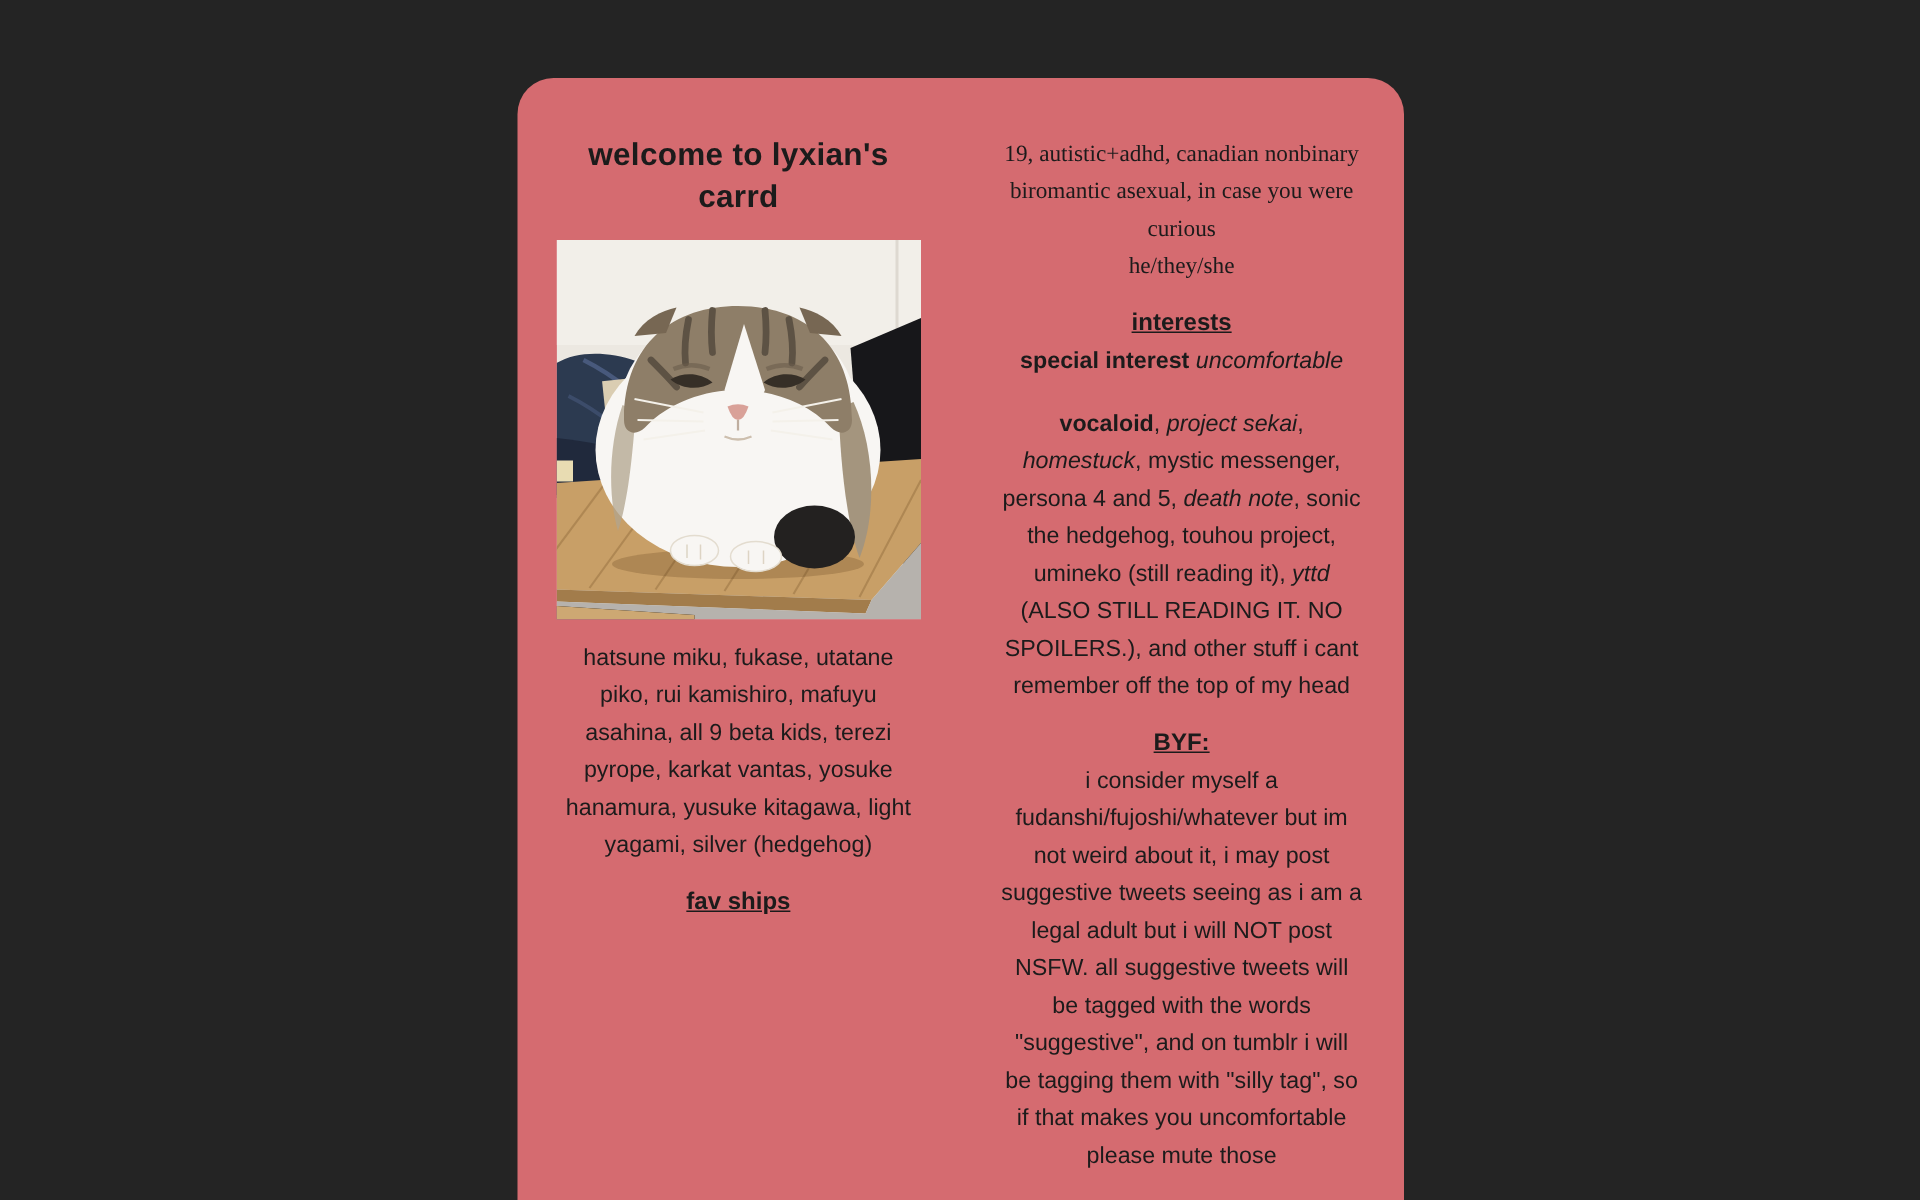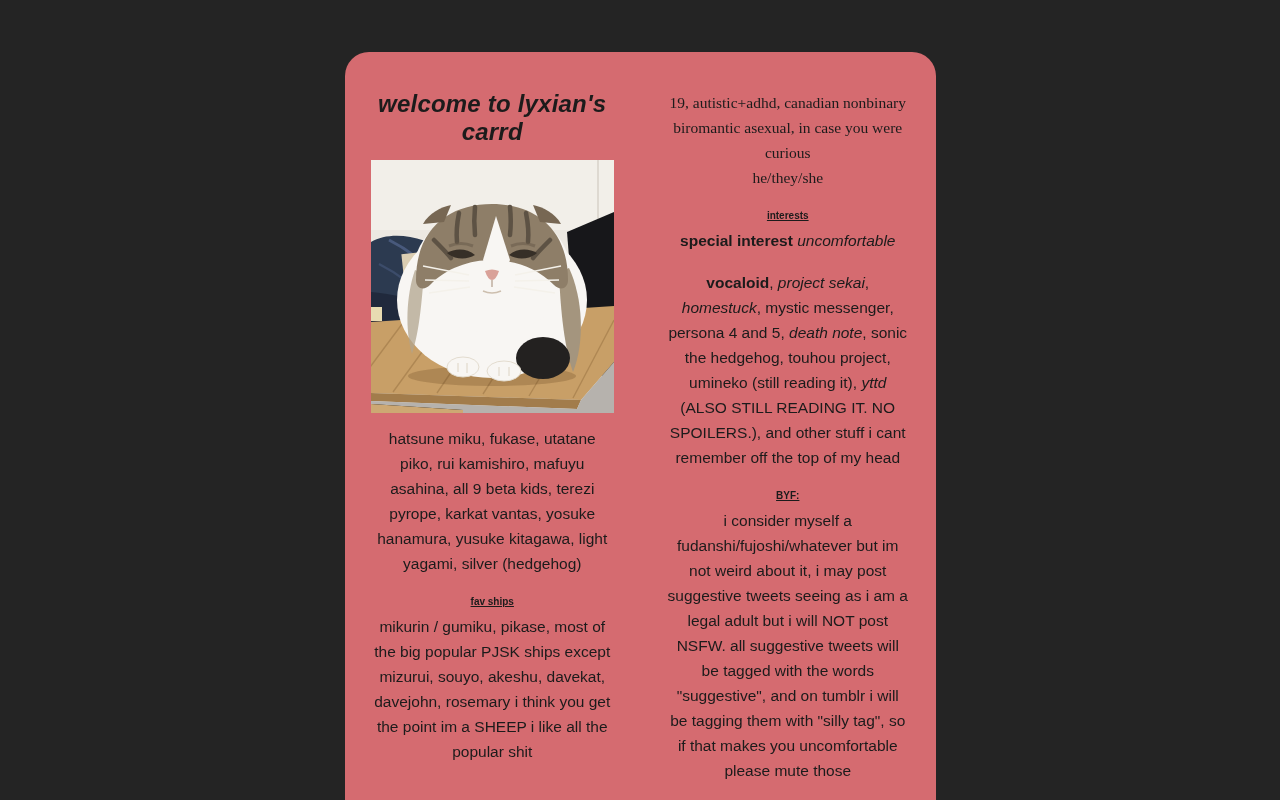--- a/index.html
+++ b/index.html
@@ -19,31 +19,30 @@
     align-items: flex-start;
   }
   .col {
     flex: 1 1 50%;
     padding: 38px 26px 20px;
     text-align: center;
     font-size: 15.5px;
     line-height: 25px;
   }
   h1.title {
-    font-size: 24px; line-height: 28px;
+    font-size: 21px; line-height: 28px;
     font-weight: 700;
     margin: 0 0 14px;
     letter-spacing: .2px;
-    font-style: italic;
   }
   .photo { width: 243px; height: 253px; margin: 0 auto; overflow: hidden; }
   .photo svg { display: block; }
   section { margin-top: 13px; }
   h2.heading {
-    font-size: 10px; line-height: 25px;
+    font-size: 16px; line-height: 25px;
     font-weight: 700;
     text-decoration: underline;
     margin: 0;
   }
   p { margin: 0; }
   .intro { white-space: pre-line; font-family: Liberation Serif, serif; }
   .gap-top { margin-top: 17px; }
 </style>
 </head>
 <body>
@@ -146,21 +145,20 @@
         </g>
       </svg>
     </div>
 
     <section>
       <p>hatsune miku, fukase, utatane piko, rui kamishiro, mafuyu asahina, all 9 beta kids, terezi pyrope, karkat vantas, yosuke hanamura, yusuke kitagawa, light yagami, silver (hedgehog)</p>
     </section>
 
     <section>
       <h2 class="heading">fav ships</h2>
-      <p>mikurin / gumiku, pikase, most of the big popular PJSK ships except mizurui, souyo, akeshu, davekat, davejohn, rosemary i think you get the point im a SHEEP i like all the popular shit</p>
     </section>
 
   </div>
 
   <div class="col">
     <p class="intro">19, autistic+adhd, canadian nonbinary biromantic asexual, in case you were curious
 he/they/she</p>
 
     <section>
       <h2 class="heading">interests</h2>

